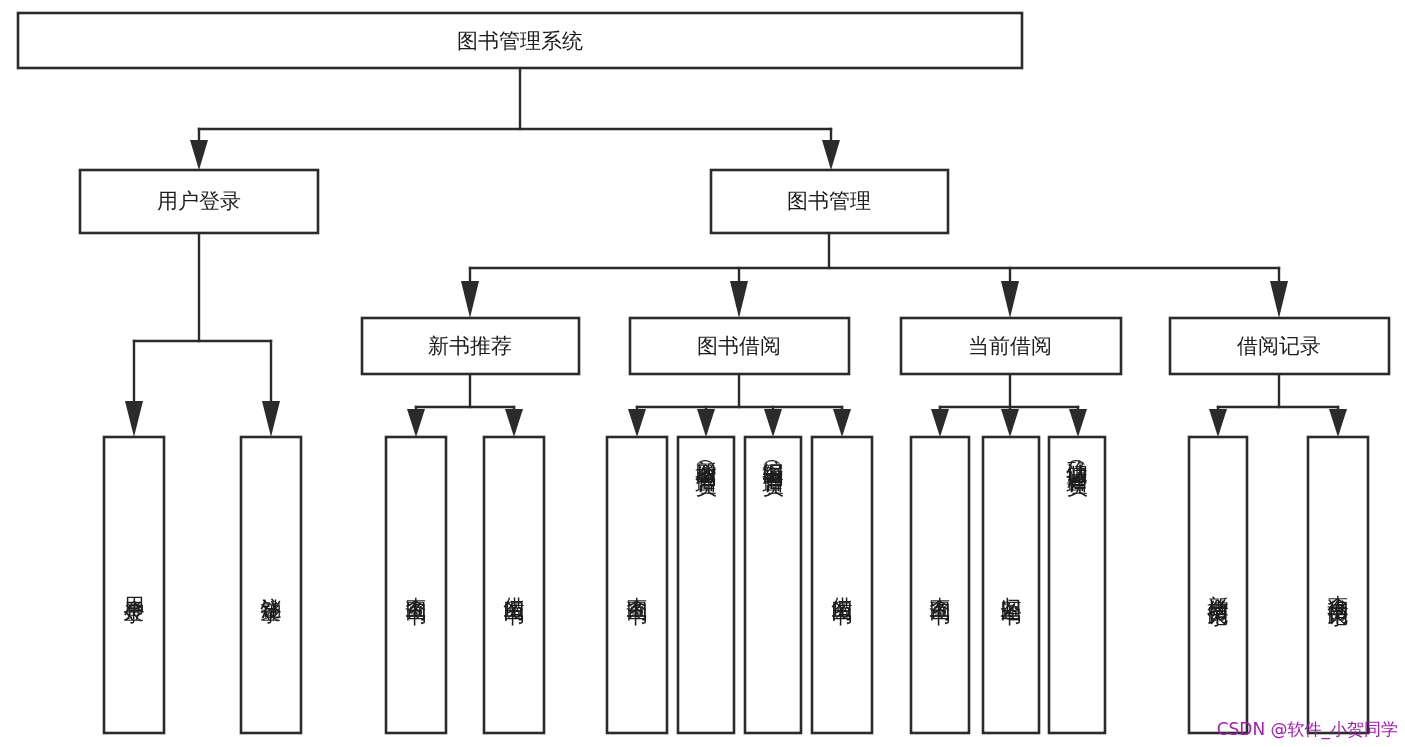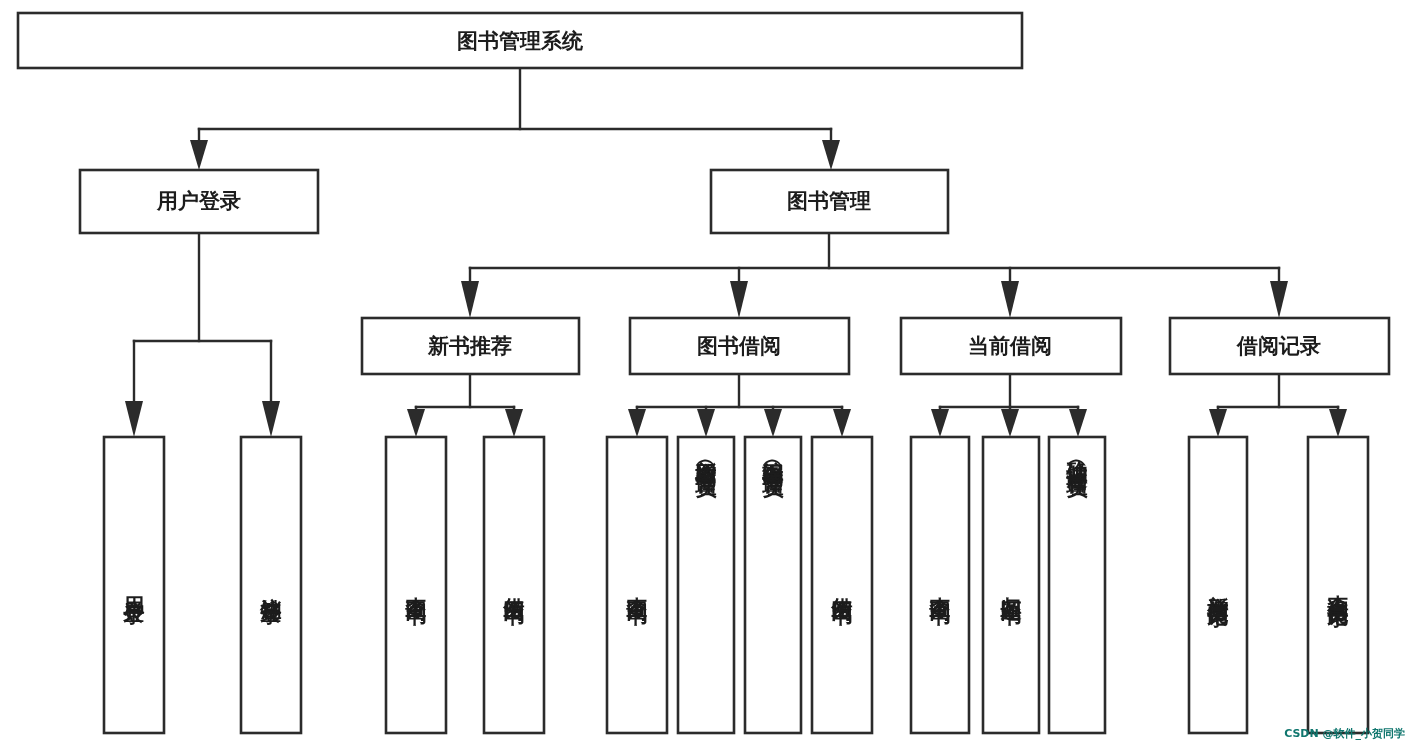--- a/index.html
+++ b/index.html
@@ -11,21 +11,20 @@
     width: 1405px;
     height: 747px;
     font-family: "DejaVu Sans", "Liberation Sans", sans-serif;
     overflow: hidden;
     position: relative;
   }
   #diagram-root {
     position: relative;
     width: 1405px;
     height: 747px;
-    font-weight: bold;
   }
   svg#tree-svg {
     position: absolute;
     top: 0;
     left: 0;
     width: 1405px;
     height: 747px;
   }
   .node-box {
     fill: #ffffff;
@@ -62,25 +61,25 @@
     text-orientation: upright;
     font-family: "DejaVu Sans", "Liberation Sans", sans-serif;
     font-size: 21px;
     line-height: 1.05;
     letter-spacing: 2.5px;
     color: #1c1c1c;
     white-space: nowrap;
   }
   #watermark {
     position: absolute;
-    right: 0;
+    right: 7px;
     bottom: 6px;
     font-family: "DejaVu Sans", "Liberation Sans", sans-serif;
-    font-size: 11px;
-    color: #0f766e;
+    font-size: 17px;
+    color: #a21caf;
     white-space: nowrap;
     user-select: none;
   }
 </style>
 </head>
 <body>
 
 <div id="diagram-root">
 
   <svg id="tree-svg" viewBox="0 0 1405 747">

